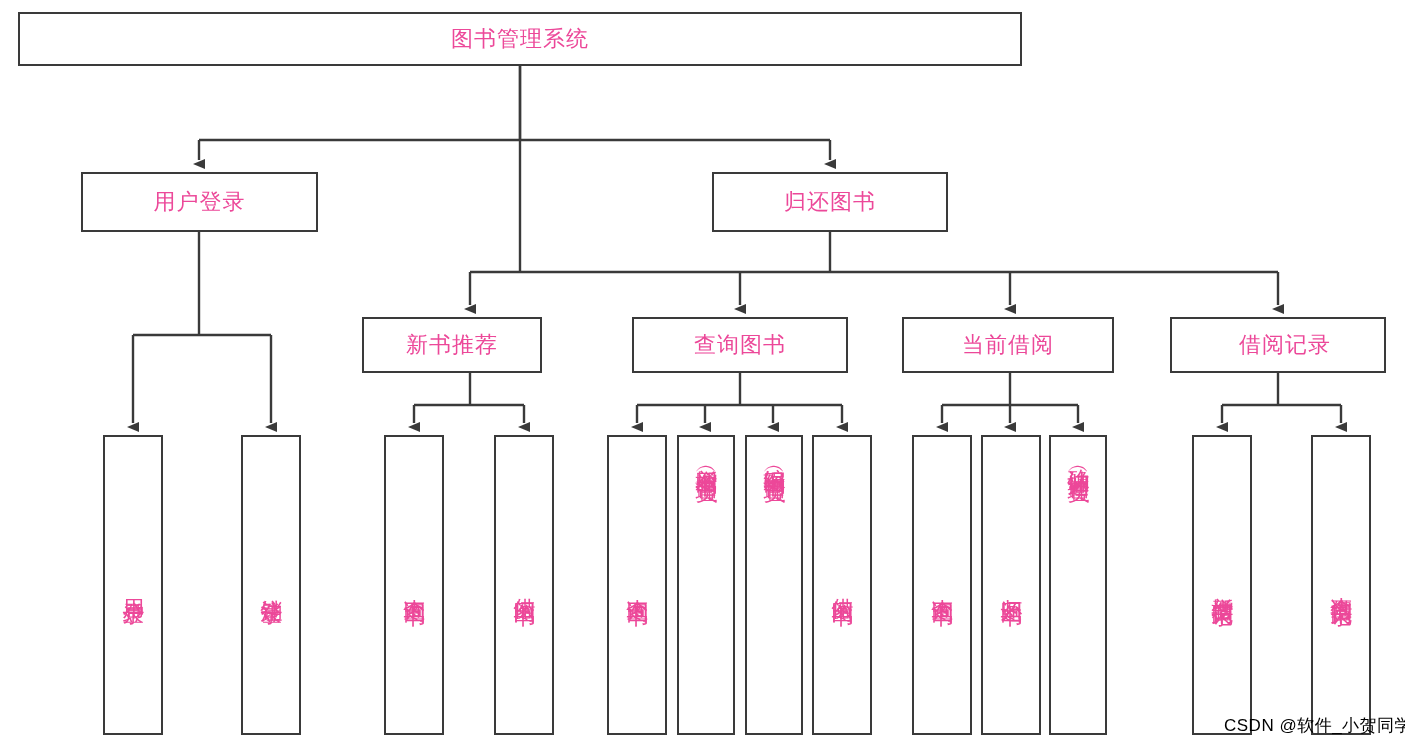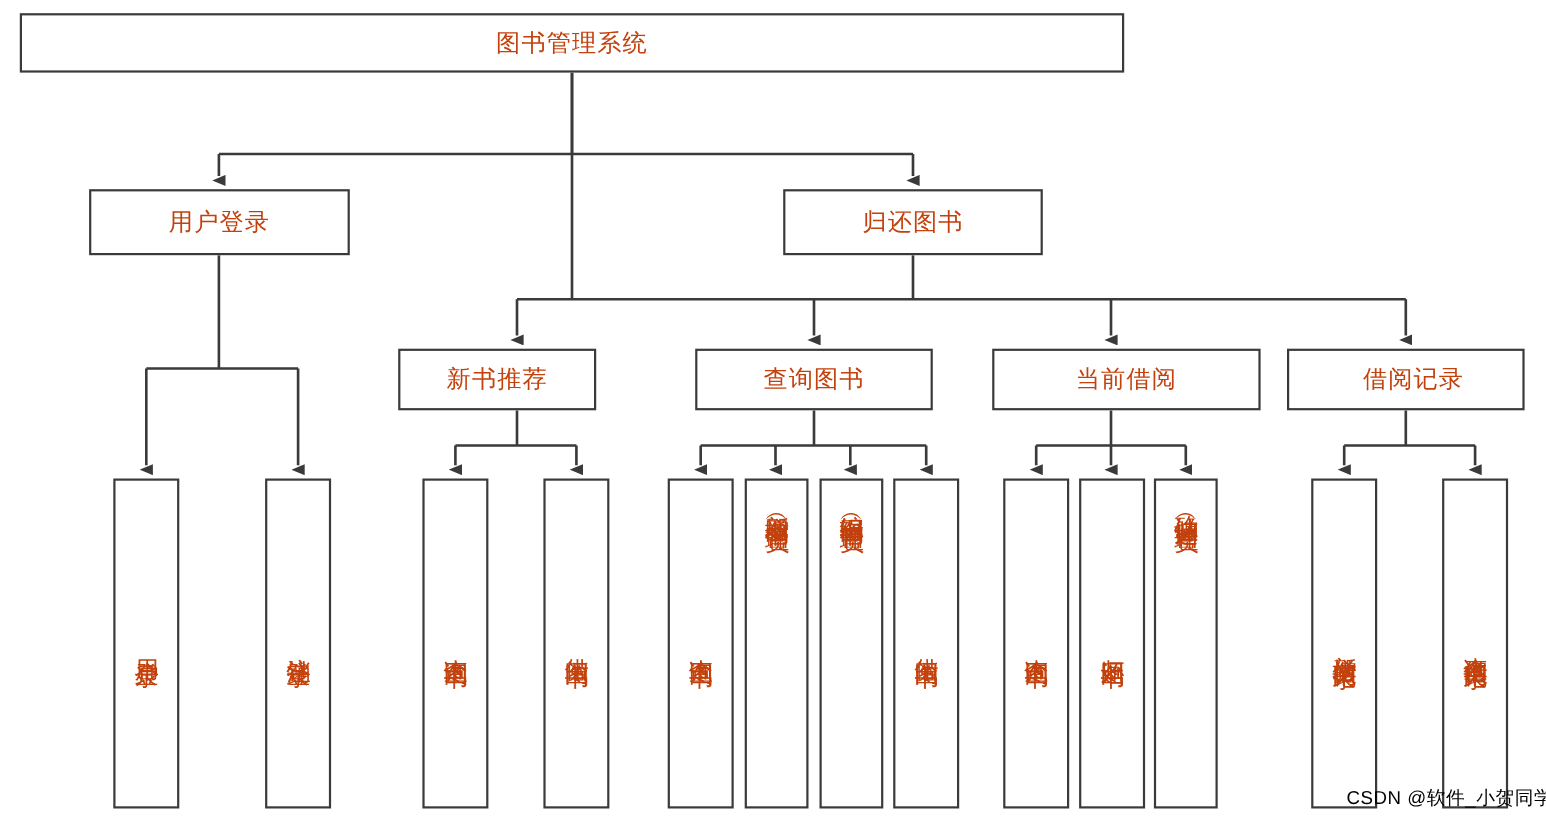--- a/index.html
+++ b/index.html
@@ -13,21 +13,21 @@
   svg#wires{position:absolute;left:0;top:0;width:1405px;height:747px;}
 
   .node{
     position:absolute;
     box-sizing:border-box;
     background:#ffffff;
     border:2px solid #3a3a3a;
     display:flex;
     align-items:center;
     justify-content:center;
-    color:#c2410c;
+    color:#ec4899;
   }
   .node.root{border-width:2px;}
   .label-h{
     font-size:22px;
     letter-spacing:1px;
     line-height:1.1;
     white-space:nowrap;
   }
   .label-v{
     font-size:22px;
@@ -121,21 +121,21 @@
   <div class="node" style="left:712px;top:172px;width:236px;height:60px;">
     <span class="label-h">归还图书</span>
   </div>
 
   <div class="node" style="left:362px;top:317px;width:180px;height:56px;">
     <span class="label-h">新书推荐</span>
   </div>
   <div class="node" style="left:632px;top:317px;width:216px;height:56px;">
     <span class="label-h">查询图书</span>
   </div>
-  <div class="node" style="left:902px;top:317px;width:244px;height:56px;">
+  <div class="node" style="left:902px;top:317px;width:212px;height:56px;">
     <span class="label-h">当前借阅</span>
   </div>
   <div class="node" style="left:1170px;top:317px;width:216px;height:56px;padding-left:14px;">
     <span class="label-h">借阅记录</span>
   </div>
 
   <div class="node leaf mid" style="left:103px;top:435px;width:60px;height:300px;">
     <span class="label-v">用户登录</span>
   </div>
   <div class="node leaf mid" style="left:241px;top:435px;width:60px;height:300px;">

